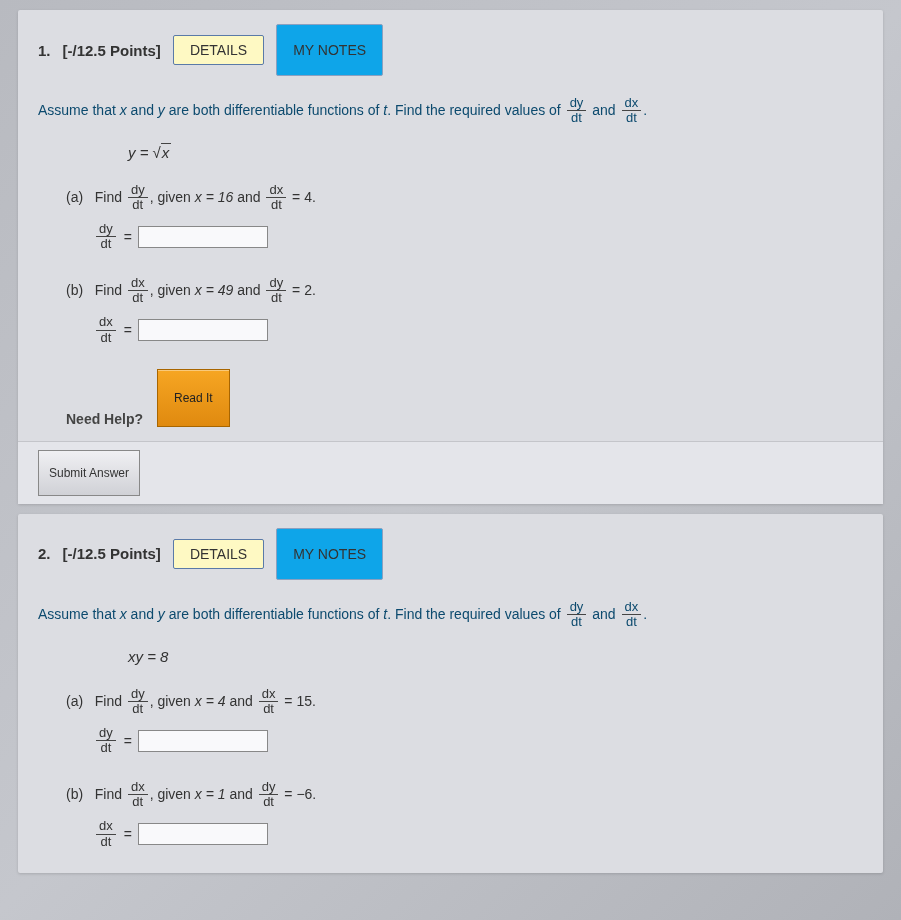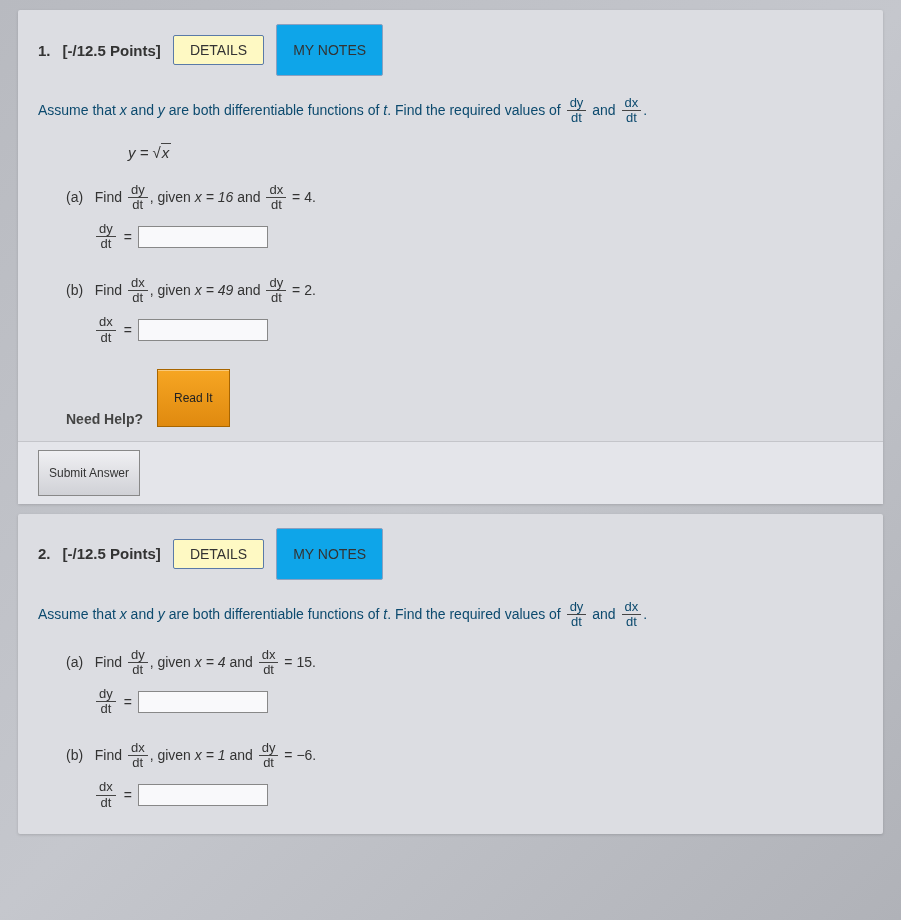--- a/index.html
+++ b/index.html
@@ -192,20 +192,21 @@
     <button class="btn-light">MY NOTES</button>
   </div>
 
   <div class="prompt">
     <span>Assume that </span><span class="ital">x</span><span> and </span><span class="ital">y</span><span> are both differentiable functions of </span><span class="ital">t</span><span>. Find the required values of </span>
     <span class="frac"><span class="num">dy</span><span class="den">dt</span></span>
     <span> and </span>
     <span class="frac"><span class="num">dx</span><span class="den">dt</span></span><span>.</span>
   </div>
 
+  <div class="eq-display ital">xy = 8</div>
 
   <div class="part">
     <span class="part-label">(a)</span>&nbsp;&nbsp;
     <span>Find </span>
     <span class="frac"><span class="num">dy</span><span class="den">dt</span></span><span>, given </span><span class="ital">x = 4</span><span> and </span>
     <span class="frac"><span class="num">dx</span><span class="den">dt</span></span><span> = 15.</span>
 
     <div class="answer-row">
       <span class="frac">
           <span class="num">dy</span>

